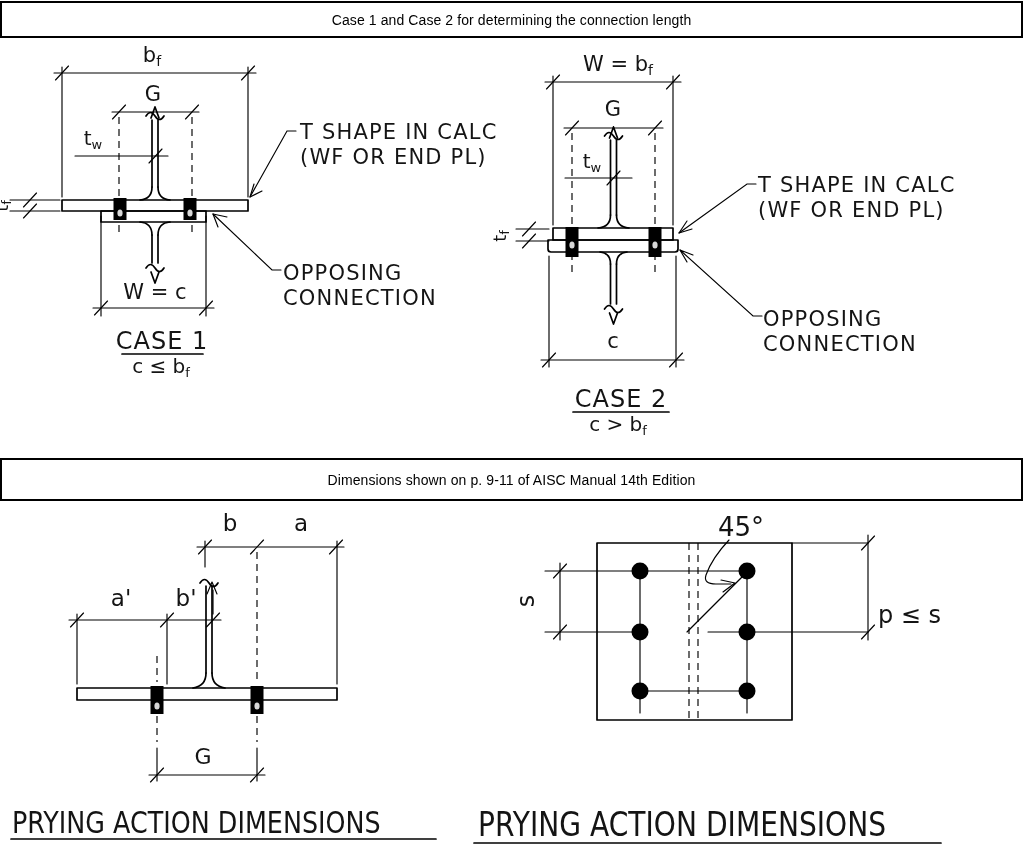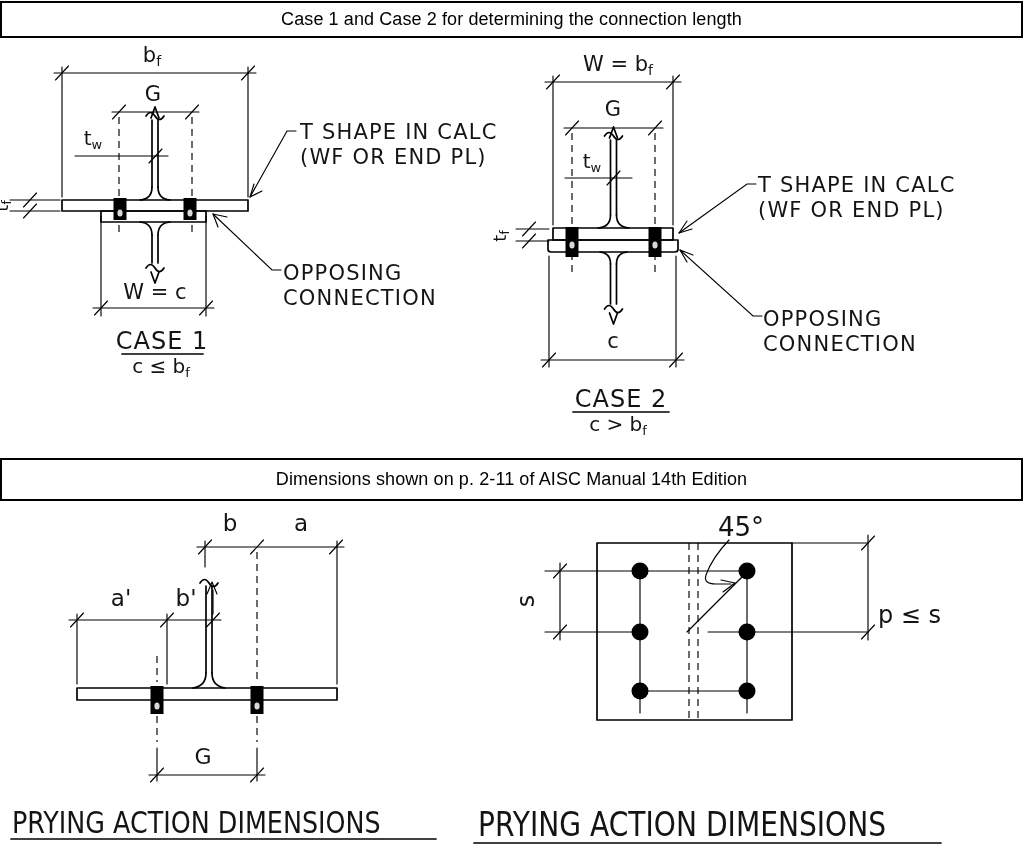--- a/index.html
+++ b/index.html
@@ -2,21 +2,21 @@
 <html><head>
 <meta charset="utf-8">
 <style>
   html,body{margin:0;padding:0;background:#fff;}
   #page{position:relative;width:1025px;height:861px;background:#fff;overflow:hidden;
         font-family:"Liberation Sans",sans-serif;}
   .hdr-box{position:absolute;left:0;width:1023px;border:2px solid #000;background:#fff;
            box-sizing:border-box;display:flex;align-items:center;justify-content:center;}
   #hdr1{top:1px;height:37px;}
   #hdr2{top:458px;height:43px;}
-  .hdr-text{font-size:18px;color:#000;letter-spacing:.1px;}
+  .hdr-text{font-size:14px;color:#000;letter-spacing:.1px;}
   svg{position:absolute;left:0;}
   #svg-top{top:40px;}
   #svg-bottom{top:502px;}
   .obj{stroke:#000;stroke-width:1.7;fill:none;stroke-linecap:round;stroke-linejoin:round;}
   .dim{stroke:#000;stroke-width:1.15;fill:none;stroke-linecap:round;}
   .dash{stroke:#000;stroke-width:1.15;fill:none;stroke-dasharray:7 5;}
   .bolt{fill:#000;stroke:none;}
   .boltdot{fill:#d8d8d8;stroke:none;}
   .cad{font-family:"DejaVu Sans",sans-serif;fill:#141414;}
 </style>
@@ -204,21 +204,21 @@
       <g>
         <path class="dim" d="M680,250 L753,316 H762"></path>
         <path class="dim" d="M680,250 L693,255 M680,250 L687,262"></path>
         <text class="cad" font-size="21" letter-spacing="1.2" x="763" y="326">OPPOSING</text>
         <text class="cad" font-size="21" letter-spacing="1.2" x="763" y="351">CONNECTION</text>
       </g>
     </g>
   </svg>
 
   <div class="hdr-box" id="hdr2">
-    <span class="hdr-text">Dimensions shown on p. 2-11 of AISC Manual 14th Edition</span>
+    <span class="hdr-text">Dimensions shown on p. 9-11 of AISC Manual 14th Edition</span>
   </div>
 
   <svg id="svg-bottom" width="1025" height="359" viewBox="0 502 1025 359">
 
     <g>
 
       <g>
         <line class="dim" x1="197" y1="547" x2="344" y2="547"></line>
         <line class="dim" x1="198.5" y1="554" x2="211.5" y2="540"></line>
         <line class="dim" x1="250.5" y1="554" x2="263.5" y2="540"></line>

